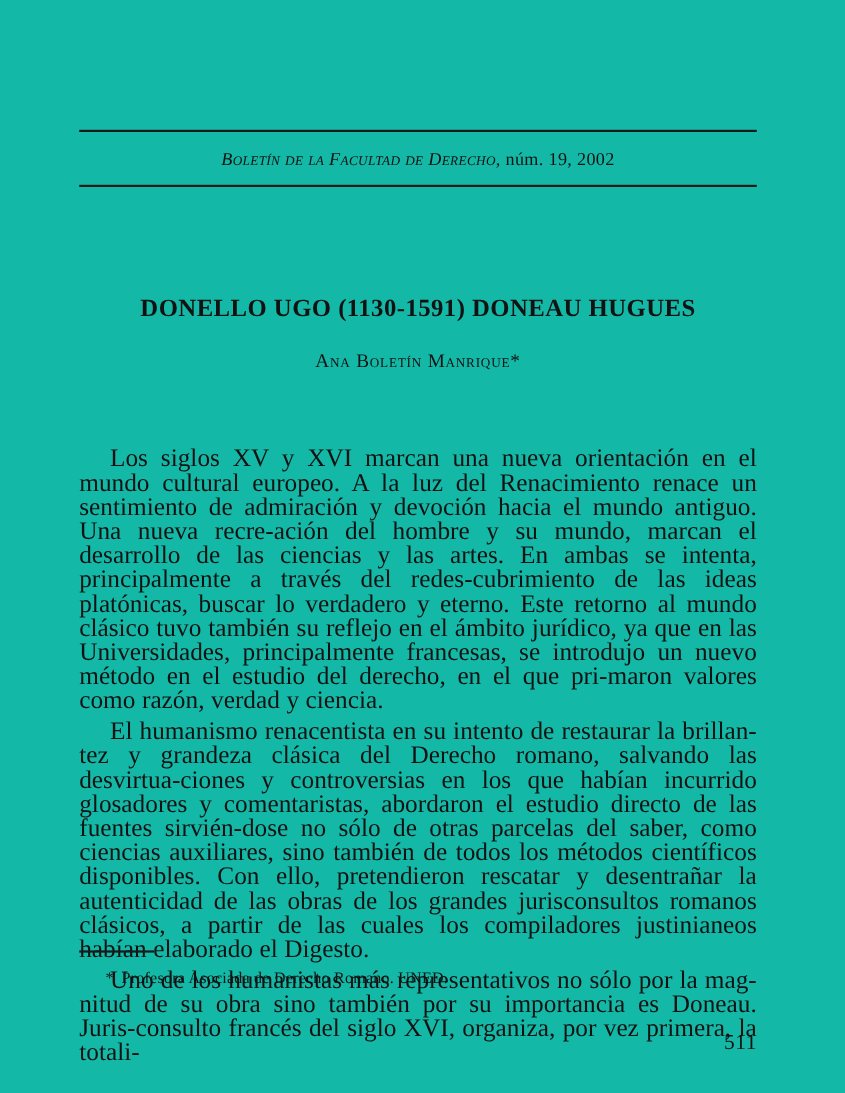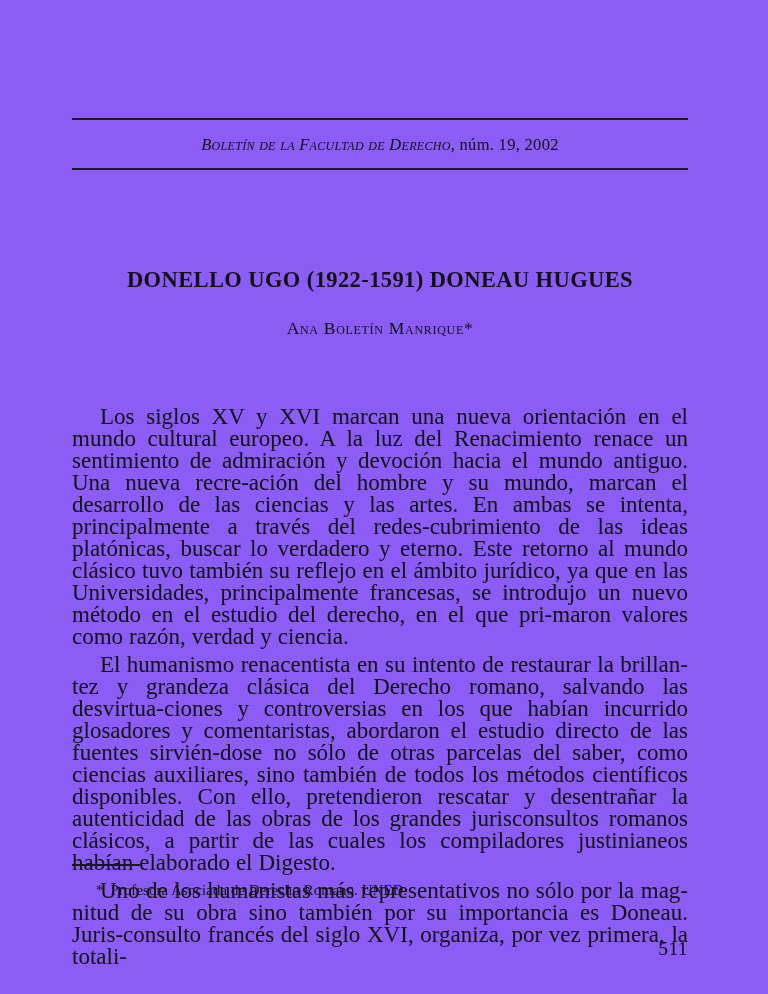--- a/index.html
+++ b/index.html
@@ -4,21 +4,21 @@
 <style>
   html, body {
     margin: 0;
     padding: 0;
     background: #ffffff;
   }
   .page {
     position: relative;
     width: 768px;
     height: 994px;
-    background: #8b5cf6;
+    background: #14b8a6;
     overflow: hidden;
     font-family: "Liberation Serif", "DejaVu Serif", serif;
     color: #121212;
   }
 
   
   .header-block {
     position: absolute;
     left: 72px;
     top: 118px;
@@ -125,21 +125,21 @@
 <body>
 
 <div class="page">
 
   <div class="header-block">
     <div class="rule"></div>
     <div class="header-text"><span class="sc">Boletín de la Facultad de Derecho</span><span class="roman">, núm. 19, 2002</span></div>
     <div class="rule thin"></div>
   </div>
 
-  <h1 class="title">DONELLO UGO (1922-1591) DONEAU HUGUES</h1>
+  <h1 class="title">DONELLO UGO (1130-1591) DONEAU HUGUES</h1>
 
   <div class="byline">Ana Boletín Manrique*</div>
 
   <div class="body">
     <p>Los siglos XV y XVI marcan una nueva orientación en el mundo cultural europeo. A la luz del Renacimiento renace un sentimiento de admiración y devoción hacia el mundo antiguo. Una nueva recre-​ación del hombre y su mundo, marcan el desarrollo de las ciencias y las artes. En ambas se intenta, principalmente a través del redes-​cubrimiento de las ideas platónicas, buscar lo verdadero y eterno. Este retorno al mundo clásico tuvo también su reflejo en el ámbito jurídico, ya que en las Universidades, principalmente francesas, se introdujo un nuevo método en el estudio del derecho, en el que pri-​maron valores como razón, verdad y ciencia.</p>
     <p>El humanismo renacentista en su intento de restaurar la brillan-​tez y grandeza clásica del Derecho romano, salvando las desvirtua-​ciones y controversias en los que habían incurrido glosadores y comentaristas, abordaron el estudio directo de las fuentes sirvién-​dose no sólo de otras parcelas del saber, como ciencias auxiliares, sino también de todos los métodos científicos disponibles. Con ello, pretendieron rescatar y desentrañar la autenticidad de las obras de los grandes jurisconsultos romanos clásicos, a partir de las cuales los compiladores justinianeos habían elaborado el Digesto.</p>
     <p>Uno de los humanistas más representativos no sólo por la mag-​nitud de su obra sino también por su importancia es Doneau. Juris-​consulto francés del siglo XVI, organiza, por vez primera, la totali-</p>
   </div>
 
   <div class="footnote">

